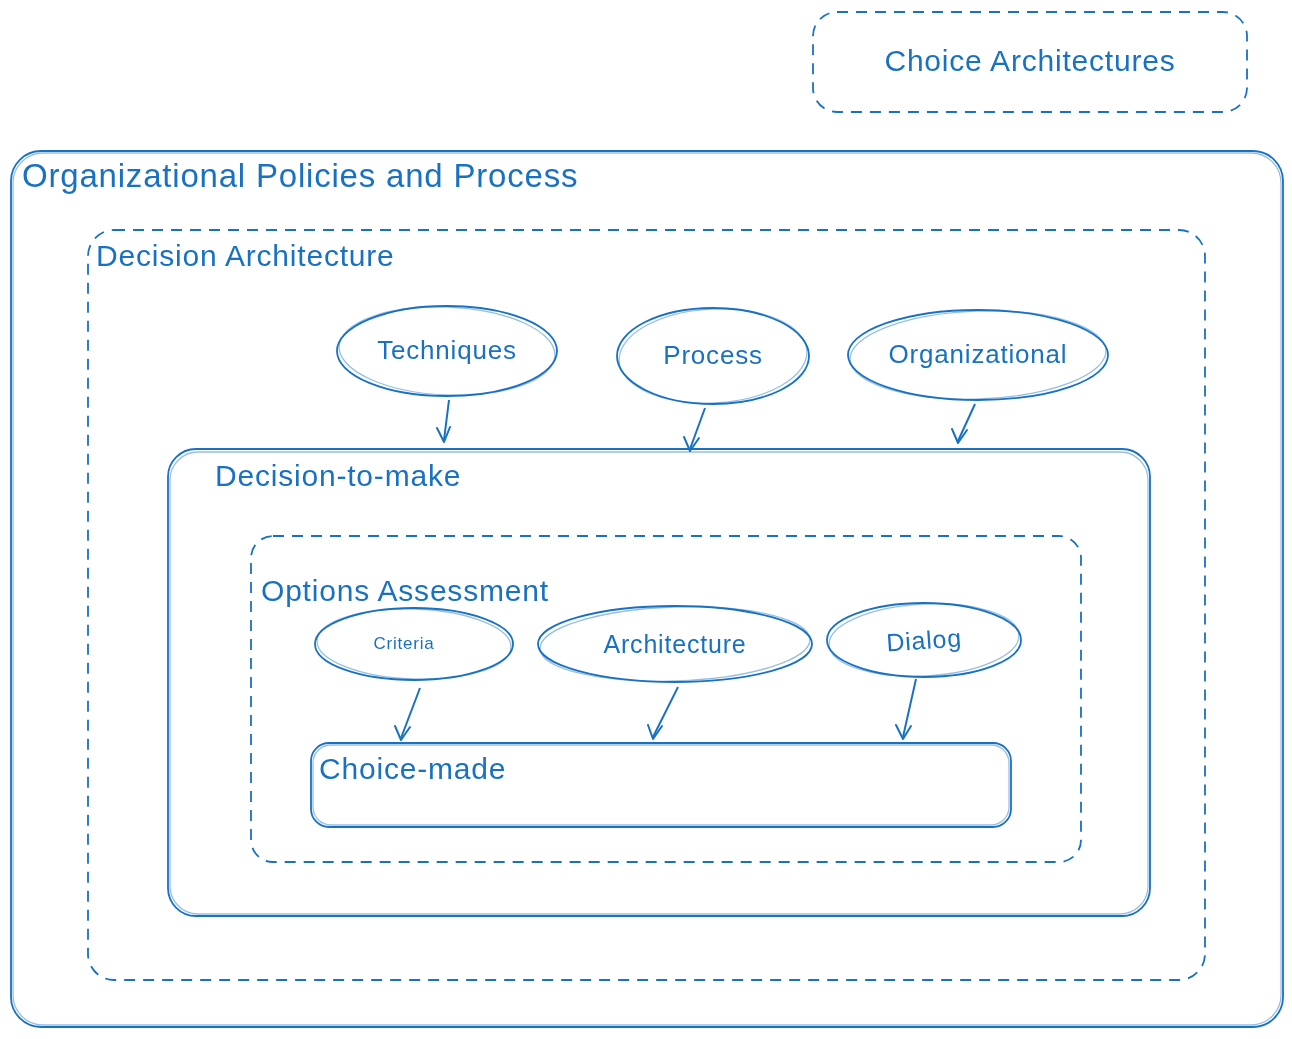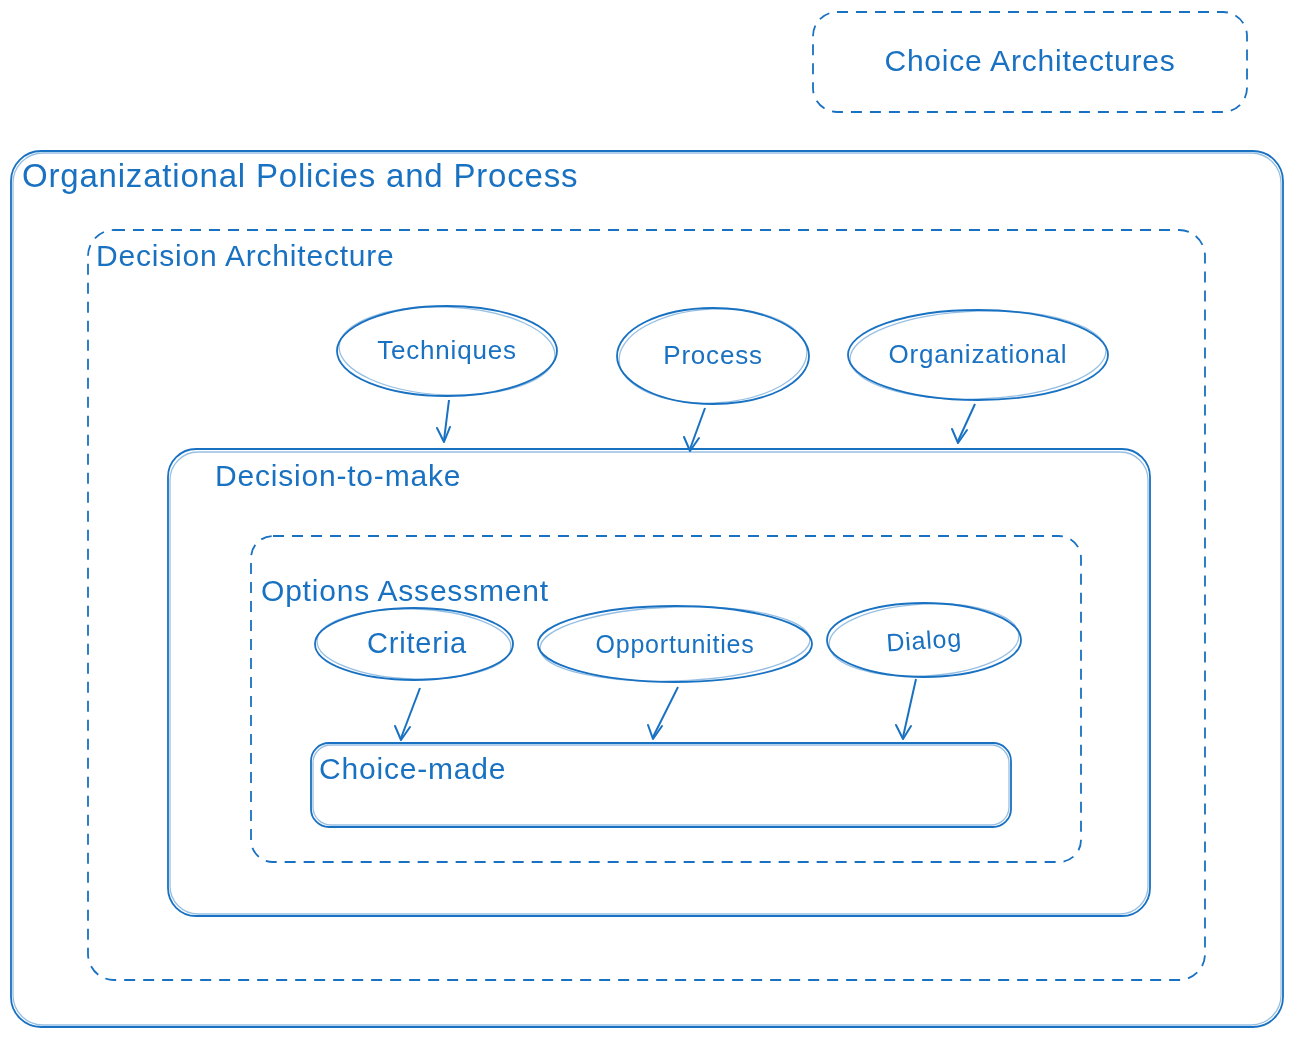--- a/index.html
+++ b/index.html
@@ -40,21 +40,21 @@
   .lbl-options-assessment{left:261px;top:546px;margin-top:28px;}
   .lbl-choice-made{left:319px;top:752px;}
   .lbl-choice-architectures{
     left:813px;top:11px;width:434px;height:101px;
     display:flex;align-items:center;justify-content:center;
     font-size:30px;
   }
   .lbl-techniques{left:337px;top:306px;width:220px;height:90px;}
   .lbl-models{left:617px;top:308px;width:192px;height:96px;}
   .lbl-collaboration{left:848px;top:310px;width:260px;height:90px;}
-  .lbl-criteria{left:318px;top:608px;width:198px;height:72px;font-size:29px;}
+  .lbl-criteria{left:305px;top:608px;width:198px;height:72px;font-size:17px;}
   .lbl-opportunities{left:538px;top:605px;width:274px;height:78px;font-size:25px;}
   .lbl-dialog{left:827px;top:602px;width:194px;height:76px;font-size:25px;transform:rotate(-4deg);}
 </style>
 </head>
 <body>
 
 <div id="canvas">
 
   <svg id="shapes" width="1292" height="1039" viewBox="0 0 1292 1039" xmlns="http://www.w3.org/2000/svg">
 
@@ -119,19 +119,19 @@
   <div class="lbl ellipse-lbl lbl-models">Process</div>
 
   <div class="lbl ellipse-lbl lbl-collaboration">Organizational</div>
 
   <div class="lbl box-lbl lbl-decision-to-make">Decision-to-make</div>
 
   <div class="lbl box-lbl lbl-options-assessment">Options Assessment</div>
 
   <div class="lbl ellipse-lbl lbl-criteria">Criteria</div>
 
-  <div class="lbl ellipse-lbl lbl-opportunities">Opportunities</div>
+  <div class="lbl ellipse-lbl lbl-opportunities">Architecture</div>
 
   <div class="lbl ellipse-lbl lbl-dialog">Dialog</div>
 
   <div class="lbl box-lbl lbl-choice-made">Choice-made</div>
 
 </div>
 
 </body></html>

